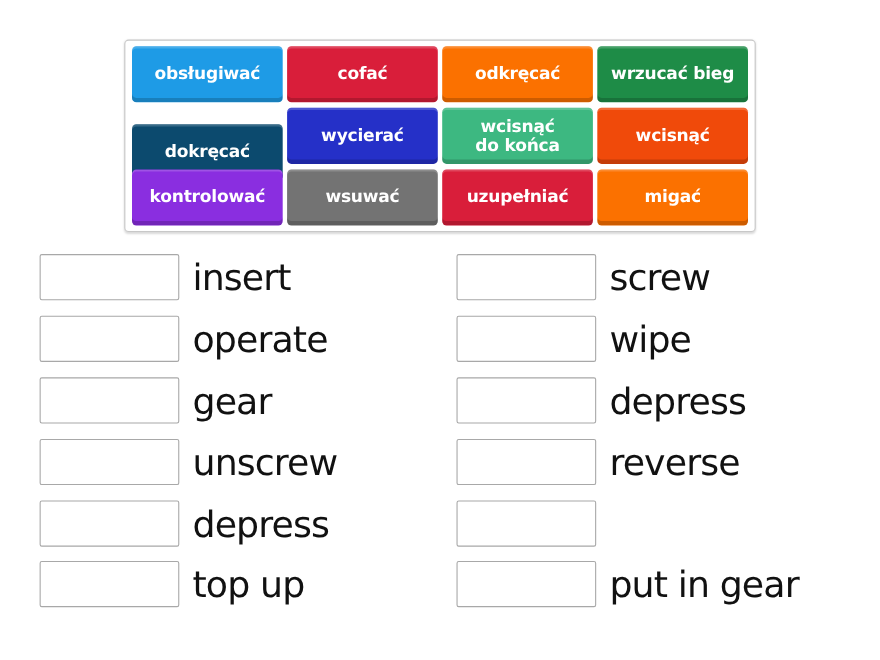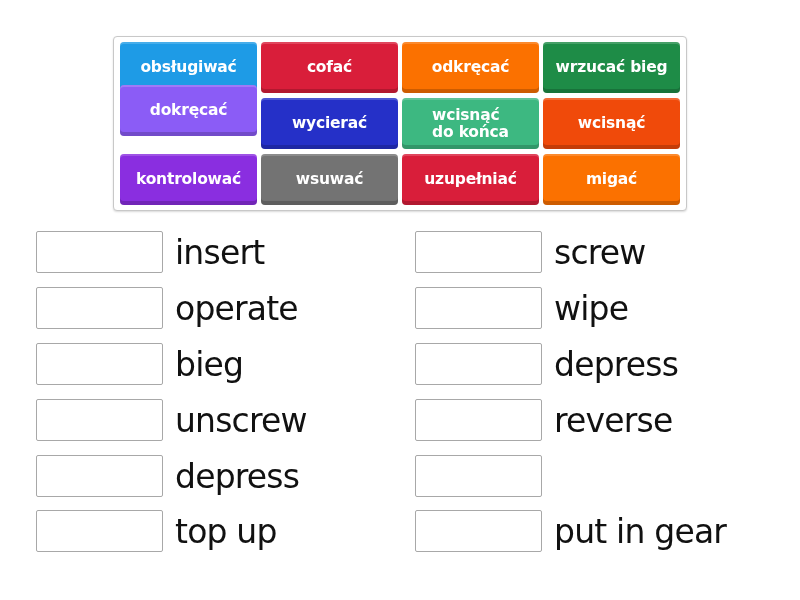--- a/index.html
+++ b/index.html
@@ -8,21 +8,21 @@
       font-family: "DejaVu Sans", sans-serif;
     }
     .tile-bank {
       position: absolute; left: 113px; top: 36px; width: 574px; height: 175px;
       border: 1px solid #c8c8c8; border-radius: 4px; background: #fff; box-sizing: border-box;
       box-shadow: 0 1px 2px rgba(0,0,0,0.15);
     }
     .tile {
       position: absolute; width: 137px; height: 51px; border-radius: 4px; color: #fff;
       font-weight: bold; font-size: 15.5px; display: flex; align-items: center; justify-content: center;
-      text-align: left; line-height: 17px; box-sizing: border-box; cursor: pointer;
+      text-align: center; line-height: 17px; box-sizing: border-box; cursor: pointer;
       box-shadow: inset 0 -4px 0 rgba(0,0,0,0.18), inset 0 2px 0 rgba(255,255,255,0.18);
       white-space: pre-line; letter-spacing: -0.2px;
     }
     .row {
       position: absolute; height: 44px; display: flex; align-items: center; justify-content: space-between;
     }
     .drop-box {
       width: 127px; height: 42px; border: 1px solid #a8a8a8; border-radius: 2px; box-sizing: border-box;
       background: #fff; flex: 0 0 auto;
     }
@@ -33,21 +33,21 @@
   </style>
 </head>
 <body>
 
 <div class="tile-bank">
   <div class="tile" style="left:6px;top:5px;background:#1e9be6">obsługiwać</div>
   <div class="tile" style="left:288px;top:5px;background:#fb7100">odkręcać</div>
   <div class="tile" style="left:147px;top:5px;background:#d91e3a">cofać</div>
   <div class="tile" style="left:429px;top:5px;background:#1e8c47">wrzucać bieg</div>
 
-  <div class="tile" style="left:6px;top:48px;background:#8b5cf6">dokręcać</div>
+  <div class="tile" style="left:6px;top:76px;background:#0c4a6e">dokręcać</div>
   <div class="tile" style="left:147px;top:61px;background:#2530c8">wycierać</div>
   <div class="tile" style="left:288px;top:61px;background:#3db881">wcisnąć
 do końca</div>
   <div class="tile" style="left:429px;top:61px;background:#f04a0a">wcisnąć</div>
 
   <div class="tile" style="left:6px;top:117px;background:#8a2ee0">kontrolować</div>
   <div class="tile" style="left:147px;top:117px;background:#737373">wsuwać</div>
   <div class="tile" style="left:288px;top:117px;background:#d91e3a">uzupełniać</div>
   <div class="tile" style="left:429px;top:117px;background:#fb7100">migać</div>
 </div>
@@ -55,21 +55,21 @@
 <div class="row" style="left:36px;top:230px">
   <div class="drop-box"></div>
   <span class="word">insert</span>
 </div>
 <div class="row" style="left:36px;top:286px">
   <div class="drop-box"></div>
   <span class="word">operate</span>
 </div>
 <div class="row" style="left:36px;top:342px">
   <div class="drop-box"></div>
-  <span class="word">bieg</span>
+  <span class="word">gear</span>
 </div>
 <div class="row" style="left:36px;top:398px">
   <div class="drop-box"></div>
   <span class="word">unscrew</span>
 </div>
 <div class="row" style="left:36px;top:454px">
   <div class="drop-box"></div>
   <span class="word">depress</span>
 </div>
 <div class="row" style="left:36px;top:509px">

